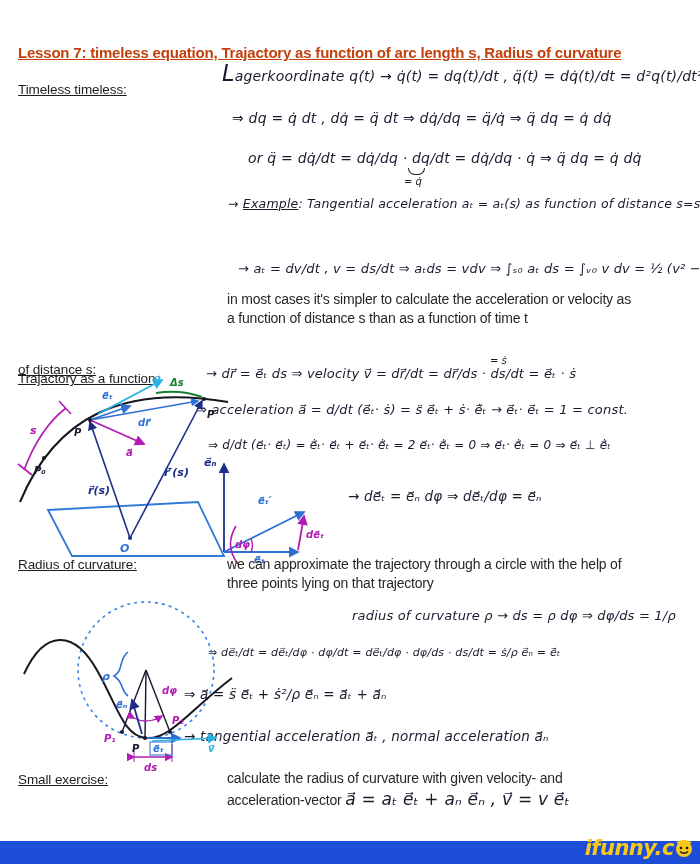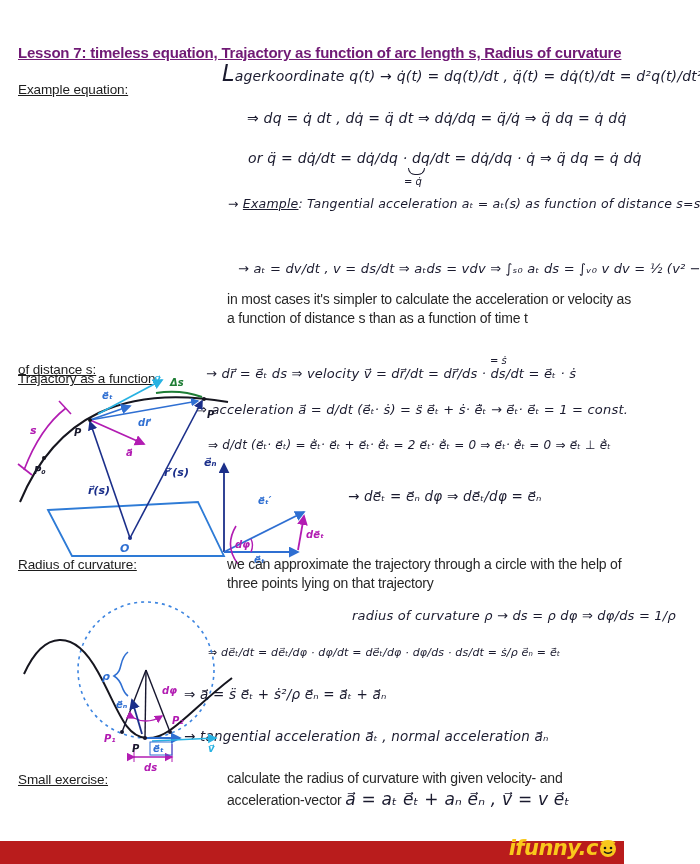--- a/index.html
+++ b/index.html
@@ -1,49 +1,49 @@
 <!DOCTYPE html>
 <html><head>
 <meta charset="utf-8">
 <style>
   html,body{margin:0;padding:0;background:#e8e8e8;}
   .page{position:relative;width:700px;height:864px;background:#ffffff;overflow:hidden;
         font-family:"Liberation Sans",sans-serif;}
   .abs{position:absolute;white-space:nowrap;}
-  .title{font-weight:bold;font-size:15px;letter-spacing:-0.2px;color:#701a75;
+  .title{font-weight:bold;font-size:15px;letter-spacing:-0.2px;color:#c2410c;
          text-decoration:underline;}
   .h{font-size:13.5px;color:#1d1d1d;text-decoration:underline;letter-spacing:-0.1px;}
   .typed{font-size:14px;color:#272727;letter-spacing:-0.2px;}
   .hw{font-family:"DejaVu Sans",sans-serif;font-style:italic;color:#1a1a2e;letter-spacing:0.2px;}
   .hw-big::first-letter{font-size:160%;}
   .u{text-decoration:underline;}
   .note{font-family:"DejaVu Sans",sans-serif;font-style:italic;color:#1a1a2e;font-size:10px;}
   .ubrace{position:absolute;width:15px;height:6px;border-bottom:1.5px solid #1a1a2e;
           border-left:1.5px solid #1a1a2e;border-right:1.5px solid #1a1a2e;
           border-radius:0 0 8px 8px;}
-  .footer-bar{position:absolute;left:0;top:841px;width:624px;height:23px;background:#b91c1c;}
+  .footer-bar{position:absolute;left:0;top:841px;width:700px;height:23px;background:#1d4ed8;}
   .logo{position:absolute;right:6px;top:-5px;display:flex;align-items:center;
         font-family:"DejaVu Sans",sans-serif;font-weight:bold;font-style:italic;
         font-size:21px;color:#f9c81c;letter-spacing:-0.5px;}
   .dl{font-family:"DejaVu Sans",sans-serif;font-style:italic;font-weight:bold;font-size:11px;}
   .dls{font-family:"DejaVu Sans",sans-serif;font-style:italic;font-weight:bold;font-size:10px;}
   .c-ink{fill:#1a1a2e}.c-mag{fill:#b21cb2}.c-blu{fill:#2f6fd2}
   .c-nav{fill:#1b2f8a}.c-cyn{fill:#27b2e2}.c-grn{fill:#1e7d35}
 </style>
 </head>
 <body>
 
 <div class="page">
 
   <div class="abs title" style="left:18px;top:44px;">Lesson 7: timeless equation, Trajactory as function of arc length s, Radius of curvature</div>
 
-  <div class="abs h" style="left:18px;top:82px;">Example equation:</div>
+  <div class="abs h" style="left:18px;top:82px;">Timeless timeless:</div>
 
   <div class="abs hw hw-big" style="left:222px;top:60px;font-size:14px;">Lagerkoordinate q(t) → q̇(t) = dq(t)/dt ,  q̈(t) = dq̇(t)/dt = d²q(t)/dt²</div>
-  <div class="abs hw" style="left:232px;top:110px;font-size:14px;margin-left:15px;">⇒ dq = q̇ dt ,  dq̇ = q̈ dt  ⇒  dq̇/dq = q̈/q̇  ⇒  q̈ dq = q̇ dq̇</div>
+  <div class="abs hw" style="left:232px;top:110px;font-size:14px;">⇒ dq = q̇ dt ,  dq̇ = q̈ dt  ⇒  dq̇/dq = q̈/q̇  ⇒  q̈ dq = q̇ dq̇</div>
   <div class="abs hw" style="left:248px;top:150px;font-size:14px;">or  q̈ = dq̇/dt = dq̇/dq · dq/dt = dq̇/dq · q̇  ⇒  q̈ dq = q̇ dq̇</div>
   <div class="ubrace" style="left:408px;top:168px;"></div>
   <div class="abs note" style="left:404px;top:176px;">= q̇</div>
 
   <div class="abs hw" style="left:228px;top:196px;font-size:12.5px;">
     <span>→ </span><span class="u">Example</span><span>: Tangential acceleration aₜ = aₜ(s) as function of distance s=s(t)</span>
   </div>
 
   <div class="abs hw" style="left:238px;top:261px;font-size:13px;">→ aₜ = dv/dt ,  v = ds/dt  ⇒  aₜds = vdv ⇒ ∫ₛ₀ aₜ ds = ∫ᵥ₀ v dv = ½ (v² − v₀²)</div>
 

